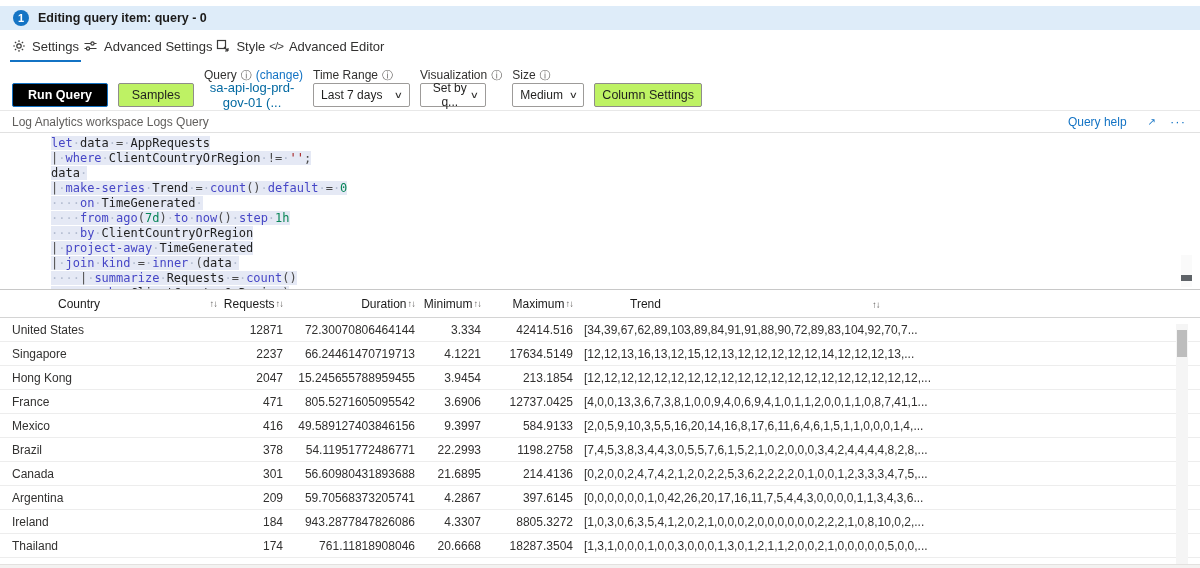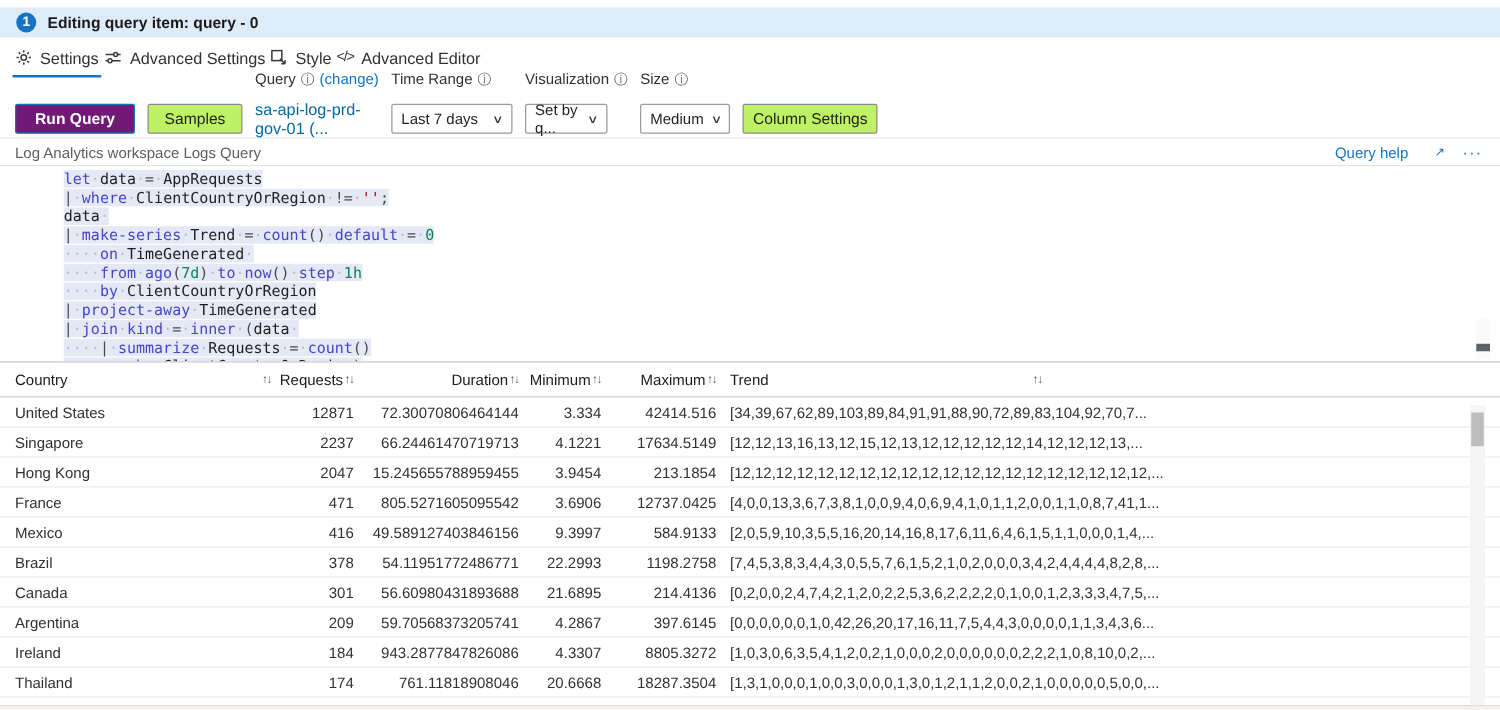--- a/index.html
+++ b/index.html
@@ -16,27 +16,27 @@
   
   .tabs { height:32px; display:flex; align-items:stretch; padding-left:10px; }
   .tab { display:flex; align-items:center; gap:6px; font-size:13px; color:#323130; cursor:pointer; position:relative; padding:0 2px; }
   .tab.active::after { content:""; position:absolute; left:0; right:0; bottom:0; height:2.5px; background:#1373c4; }
   .tab .ticon { display:flex; align-items:center; color:#3b3a39; }
   .tab .ticon svg { display:block; }
   .code-glyph { font-size:11.5px; color:#3b3a39; letter-spacing:-1px; }
 
   
   .toolbar { height:48px; display:flex; align-items:flex-end; padding:0 0 3px 12px; gap:10px; }
-  .tgroup { display:flex; flex-direction:column; gap:13px; }
+  .tgroup { display:flex; flex-direction:column; gap:1px;text-align:center; }
   .tlabel { font-size:12px; color:#323130; display:flex; align-items:center; gap:4px; height:14px; }
   .info-glyph { font-size:11px; color:#605e5c; }
   .change-link { color:#1373c4; cursor:pointer; }
   .btn { height:24px; font-size:12.5px; display:flex; align-items:center; justify-content:center;
          border-radius:2px; cursor:pointer; }
-  .btn-primary { background:#701a75; color:#fff; width:96px; font-weight:bold; border:1px solid #1573c4; }
+  .btn-primary { background:#000000; color:#fff; width:96px; font-weight:bold; border:1px solid #1573c4; }
   .btn-standard { background:#bef264; color:#201f1e; border:1px solid #8f8d8b; }
   .btn-samples { width:76px; }
   .btn-colset { width:108px;margin-top:41px; }
   .plain-value { height:24px; display:flex; align-items:center; font-size:13px; color:#0369a1; width:96px; }
   .dropdown { height:24px; border:1px solid #9d9b99; background:#fff; display:flex; align-items:center;
               justify-content:space-between; font-size:12px; color:#201f1e; padding:0 7px; cursor:pointer; border-radius:2px; }
   .dd-time { width:97px; } .dd-vis { width:66px; } .dd-size { width:72px; }
   .chevron { font-size:9px; color:#323130; transform:scaleX(1.4); }
 
   
@@ -56,21 +56,21 @@
   .tk-k { color:#4646c6; } .tk-f { color:#4646c6; } .tk-i { color:#1f1f1f; }
   .tk-o { color:#4a4a4a; } .tk-n { color:#098658; } .tk-s { color:#a31515; }
   .tk-w { color:#b3bcd0; }
   .code-scroll-track { position:absolute; right:8px; bottom:2px; width:11px; height:32px; background:#fafafa; }
   .code-scroll-thumb { position:absolute; right:8px; bottom:8px; width:11px; height:6px; background:#5f6368; }
 
   
   .gridrow { display:grid; grid-template-columns:215px 56px 132px 66px 92px 1fr;
              padding-left:12px; padding-right:30px; align-items:center; }
   .thead { height:28px; border-bottom:1px solid #d4d4d4; font-size:12px; color:#1b1b1b; }
-  .th { display:flex; align-items:center; gap:5px; cursor:pointer; }
+  .th { display:flex; align-items:center; gap:5px; cursor:pointer;margin-left:46px; }
   .th.num { justify-content:flex-end; gap:1px; }
   .th-country { justify-content:space-between; padding-right:10px; }
   .th-trend { position:relative; padding-left:11px; }
   .th-trend .sort { position:absolute; left:253px; top:50%; transform:translateY(-50%); }
   .sort { font-size:9.5px; color:#605e5c; letter-spacing:-1px; }
   .tbody { position:relative; }
   .trow { height:24px; border-bottom:1px solid #ededed; font-size:12px; color:#323130; cursor:pointer; }
   .td { overflow:hidden; white-space:nowrap; }
   .c-requests,.c-duration,.c-minimum,.c-maximum { text-align:right; }
   .c-trend { padding-left:11px; text-overflow:clip; }

